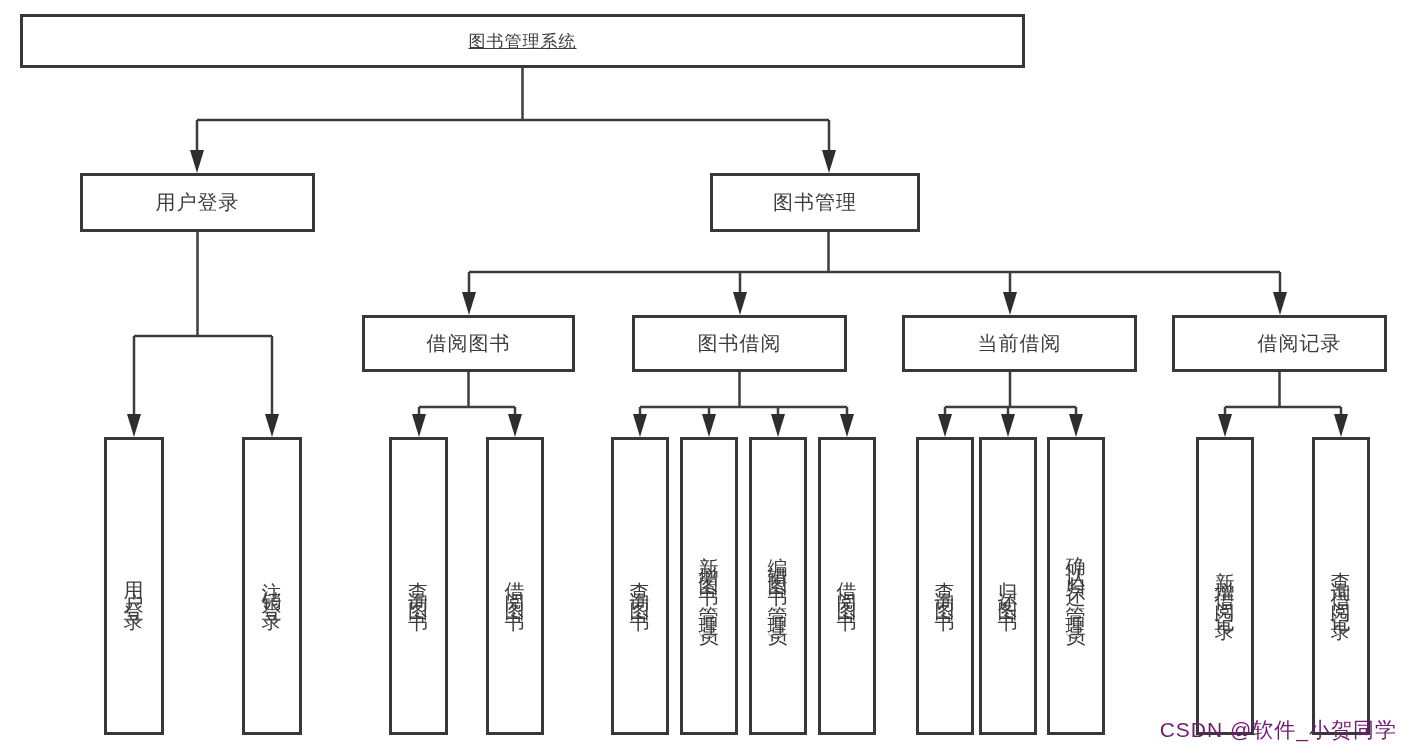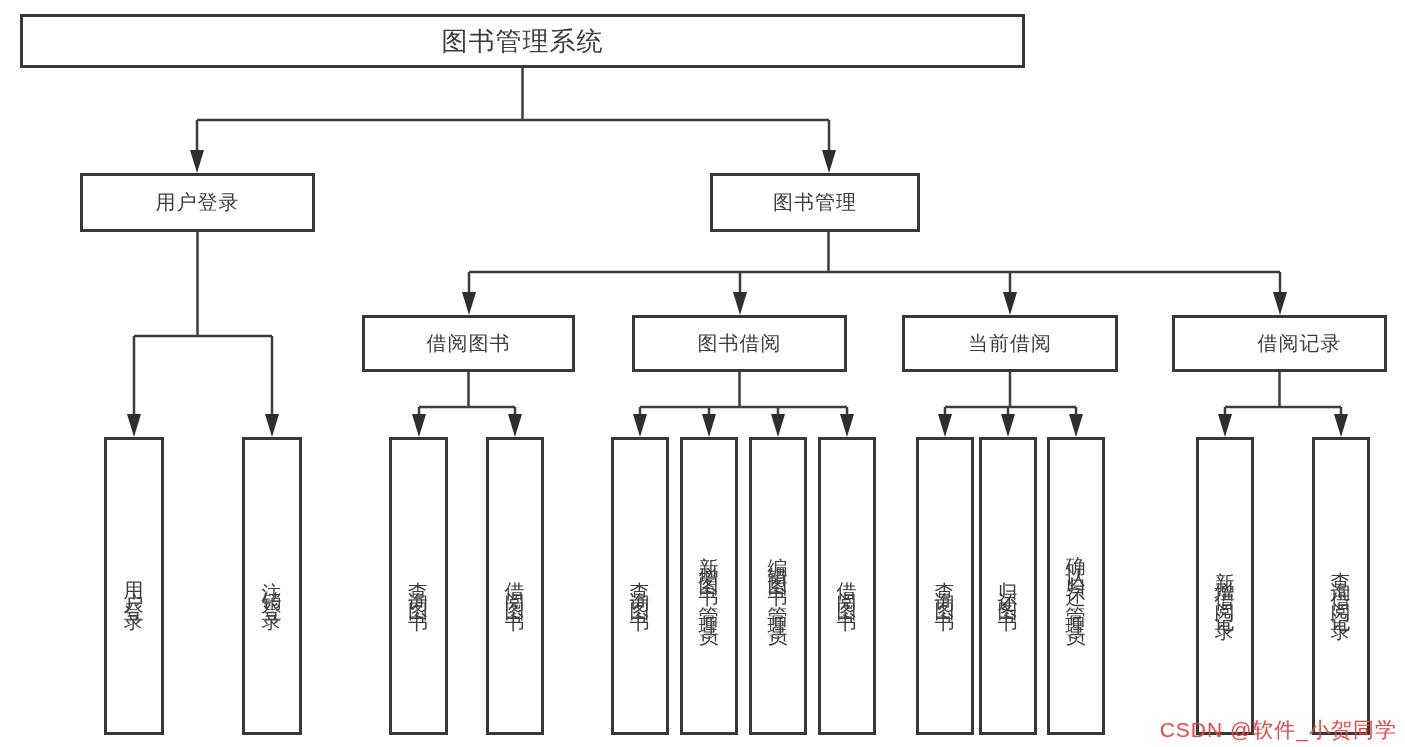--- a/index.html
+++ b/index.html
@@ -8,29 +8,29 @@
     font-family:"Liberation Sans","DejaVu Sans",sans-serif;
     overflow:hidden;
   }
   .wires{position:absolute;left:0;top:0;width:1405px;height:747px;pointer-events:none;}
   .node{
     position:absolute;box-sizing:border-box;background:#ffffff;
     border:3px solid #383838;color:#3c3c3c;
     display:flex;align-items:center;justify-content:center;
   }
   .hbox{font-size:20px;letter-spacing:1px;}
-  .root{font-size:26px;}
+  .root{font-size:17px;text-decoration:underline;}
   .vbox{
     writing-mode:vertical-rl;
     font-size:20px;letter-spacing:10px;line-height:1;
     text-align:center;
   }
   .watermark{
     position:absolute;right:8px;bottom:3px;
-    font-size:21px;color:#ef4444;letter-spacing:1px;
+    font-size:21px;color:#701a75;letter-spacing:1px;
   }
 </style>
 </head>
 <body>
 
 <div class="canvas">
 
   <svg class="wires" width="1405" height="747" viewBox="0 0 1405 747" xmlns="http://www.w3.org/2000/svg">
     <g stroke="#3d3d3d" stroke-width="2.5" fill="none">
 
@@ -71,21 +71,21 @@
     </g>
   </svg>
 
   <div class="node hbox root" style="left:20px;top:14px;width:1005px;height:54px;">图书管理系统</div>
 
   <div class="node hbox" style="left:80px;top:173px;width:235px;height:59px;">用户登录</div>
   <div class="node hbox" style="left:710px;top:173px;width:210px;height:59px;">图书管理</div>
 
   <div class="node hbox" style="left:362px;top:315px;width:213px;height:57px;">借阅图书</div>
   <div class="node hbox" style="left:632px;top:315px;width:215px;height:57px;">图书借阅</div>
-  <div class="node hbox" style="left:902px;top:315px;width:216px;height:57px;">当前借阅</div>
+  <div class="node hbox" style="left:902px;top:315px;width:235px;height:57px;">当前借阅</div>
   <div class="node hbox" style="left:1172px;top:315px;width:215px;height:57px;padding-left:40px;">借阅记录</div>
 
   <div class="node vbox" style="left:104px;top:437px;width:60px;height:298px;">用户登录</div>
   <div class="node vbox" style="left:242px;top:437px;width:60px;height:298px;">注销登录</div>
 
   <div class="node vbox" style="left:389px;top:437px;width:59px;height:298px;">查询图书</div>
   <div class="node vbox" style="left:486px;top:437px;width:58px;height:298px;">借阅图书</div>
 
   <div class="node vbox" style="left:611px;top:437px;width:58px;height:298px;">查询图书</div>
   <div class="node vbox" style="left:680px;top:437px;width:58px;height:298px;">新增图书（管理员）</div>

